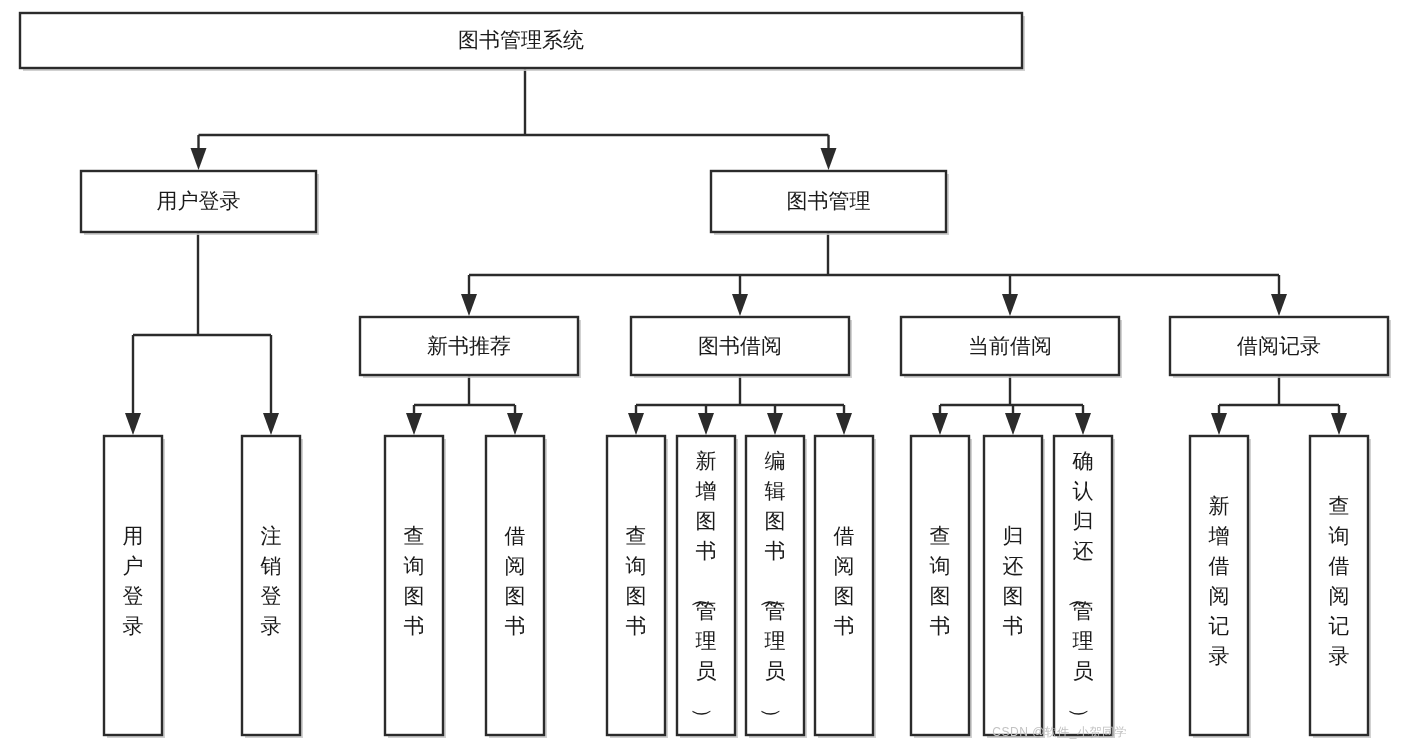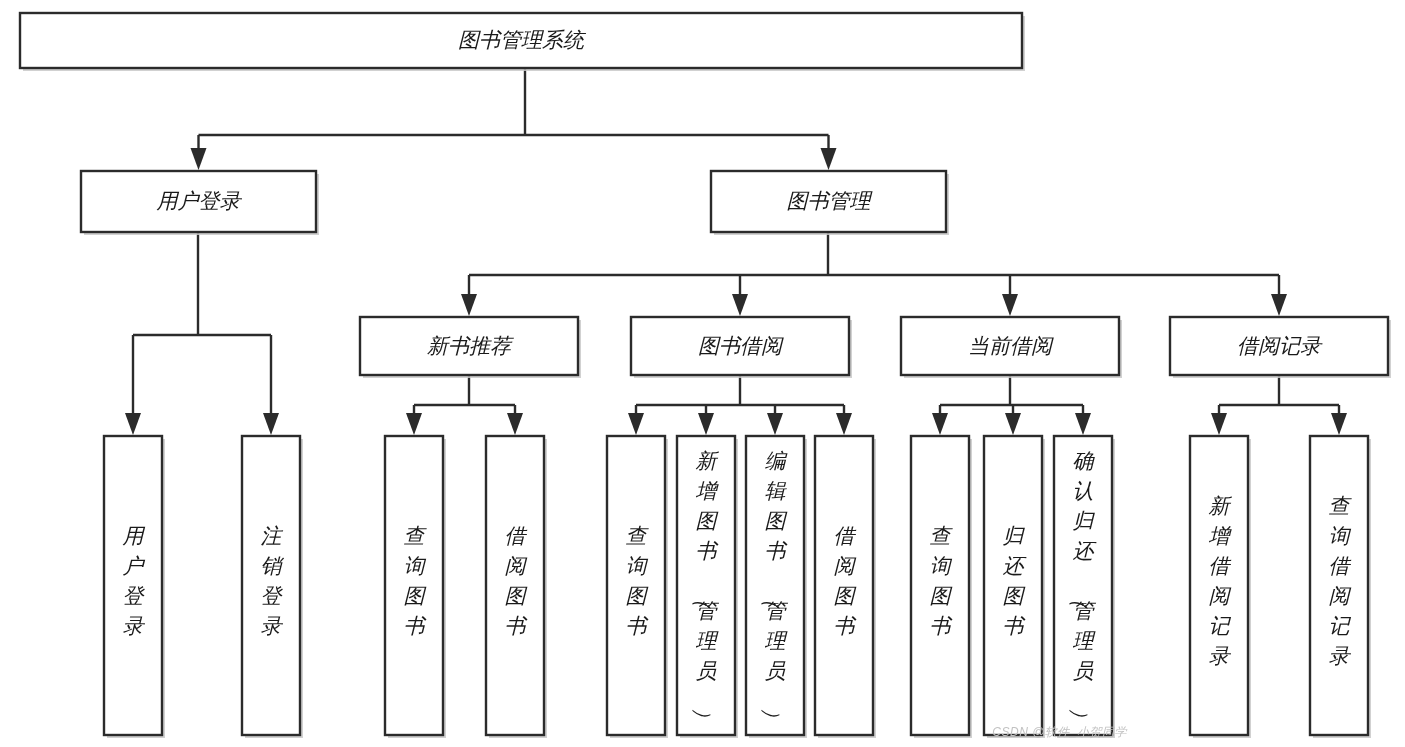--- a/index.html
+++ b/index.html
@@ -12,21 +12,20 @@
     width: 1405px;
     height: 747px;
     font-family: "Liberation Sans", "DejaVu Sans", sans-serif;
     overflow: hidden;
     position: relative;
   }
   #diagram-root {
     position: relative;
     width: 1137px;
     height: 747px;
-    font-style: italic;
   }
   svg.diagram-canvas {
     position: absolute;
     left: 0;
     top: 0;
     width: 1405px;
     height: 747px;
     display: block;
   }
   .node-box {

